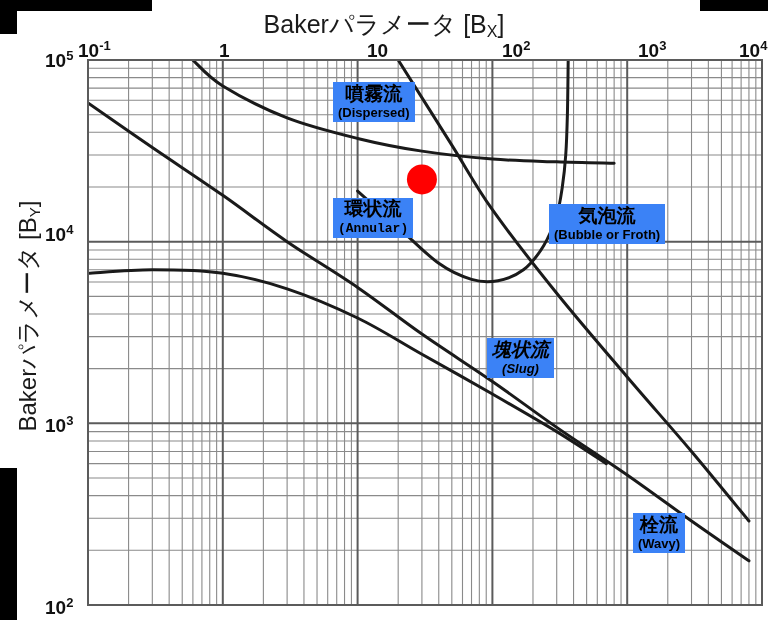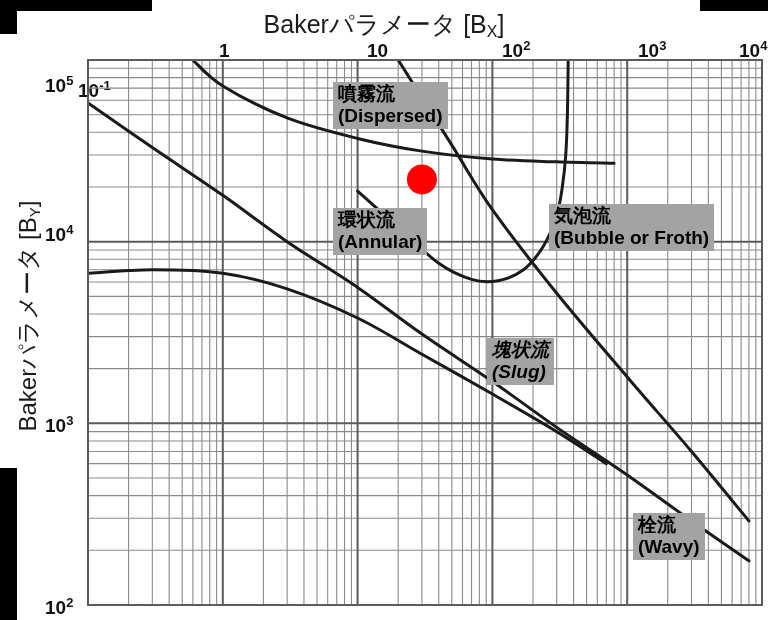--- a/index.html
+++ b/index.html
@@ -63,55 +63,55 @@
     white-space: nowrap;
   }
   .tick-label .exp {
     font-size: 13px;
     vertical-align: super;
     font-weight: bold;
   }
 
   .region-label {
     position: absolute;
-    text-align: left;
-    background: #a3a3a3;
+    text-align: center;
+    background: #3b82f6;
     color: #000000;
     font-weight: bold;
     line-height: 1.18;
     padding: 1px 5px;
     white-space: nowrap;
   }
   .region-label .jp { display: block; font-size: 19px; }
-  .region-label .en { display: block; font-size: 19px; }
+  .region-label .en { display: block; font-size: 13px; }
 
   svg#plot { position: absolute; left: 0; top: 0; }
 </style>
 </head>
 <body>
 
 <div id="stage">
 
   <div class="black-bar" id="bar-top-left"></div>
   <div class="black-bar" id="bar-top-right"></div>
   <div class="black-bar" id="bar-left-top"></div>
   <div class="black-bar" id="bar-left-bottom"></div>
 
   <div id="chart-title"><span>Bakerパラメータ [B</span><span class="sub">X</span><span>]</span></div>
 
   <div id="y-axis-title"><span>Bakerパラメータ [B</span><span class="sub">Y</span><span>]</span></div>
 
-  <div class="tick-label" style="left:78px; top:38px;margin-top:40px;"><span>10</span><span class="exp">-1</span></div>
+  <div class="tick-label" style="left:78px; top:38px;"><span>10</span><span class="exp">-1</span></div>
   <div class="tick-label" style="left:219px; top:38px;"><span>1</span><span class="exp"></span></div>
   <div class="tick-label" style="left:367px; top:38px;"><span>10</span><span class="exp"></span></div>
   <div class="tick-label" style="left:502px; top:38px;"><span>10</span><span class="exp">2</span></div>
   <div class="tick-label" style="left:638px; top:38px;"><span>10</span><span class="exp">3</span></div>
   <div class="tick-label" style="left:739px; top:38px;"><span>10</span><span class="exp">4</span></div>
 
-  <div class="tick-label" style="left:45px; top:48px;margin-top:25px;"><span>10</span><span class="exp">5</span></div>
+  <div class="tick-label" style="left:45px; top:48px;"><span>10</span><span class="exp">5</span></div>
   <div class="tick-label" style="left:45px; top:222px;"><span>10</span><span class="exp">4</span></div>
   <div class="tick-label" style="left:45px; top:413px;"><span>10</span><span class="exp">3</span></div>
   <div class="tick-label" style="left:45px; top:595px;"><span>10</span><span class="exp">2</span></div>
 
   <svg id="plot" width="768" height="620">
     <defs>
       <clipPath id="plotclip">
           <rect x="88" y="60" width="674" height="545"></rect>
         </clipPath>
     </defs>
@@ -201,21 +201,21 @@
         <path d="M 398.18 60.00 C 407.12 74.19, 436.12 120.17, 451.82 145.11 C 467.52 170.06, 474.92 184.99, 492.40 209.68 C 509.88 234.37, 534.25 265.38, 556.72 293.26 C 579.18 321.14, 604.73 350.59, 627.20 376.96 C 649.67 403.33, 671.23 427.47, 691.52 451.47 C 711.81 475.48, 739.37 509.41, 748.94 521.00" fill="none" stroke="#1a1a1a" stroke-width="3" stroke-linecap="round"></path>
       </g>
     <rect x="88" y="60" width="674" height="545" fill="none" stroke="#5b5b5b" stroke-width="2"></rect>
     <circle id="marker" cx="421.92" cy="179.46" r="15" fill="#FF0000"></circle>
   </svg>
 
   <div class="region-label" style="left:333px; top:82px;">
     <span class="jp">噴霧流</span>
     <span class="en">(Dispersed)</span>
   </div>
-  <div class="region-label" style="left:333px; top:208px;">
+  <div class="region-label" style="left:333px; top:198px;font-family:Liberation Mono, monospace;">
     <span class="jp">環状流</span>
     <span class="en">(Annular)</span>
   </div>
   <div class="region-label" style="left:549px; top:204px;">
     <span class="jp">気泡流</span>
     <span class="en">(Bubble or Froth)</span>
   </div>
   <div class="region-label" style="left:487px; top:338px;font-style:italic;">
     <span class="jp">塊状流</span>
     <span class="en">(Slug)</span>

